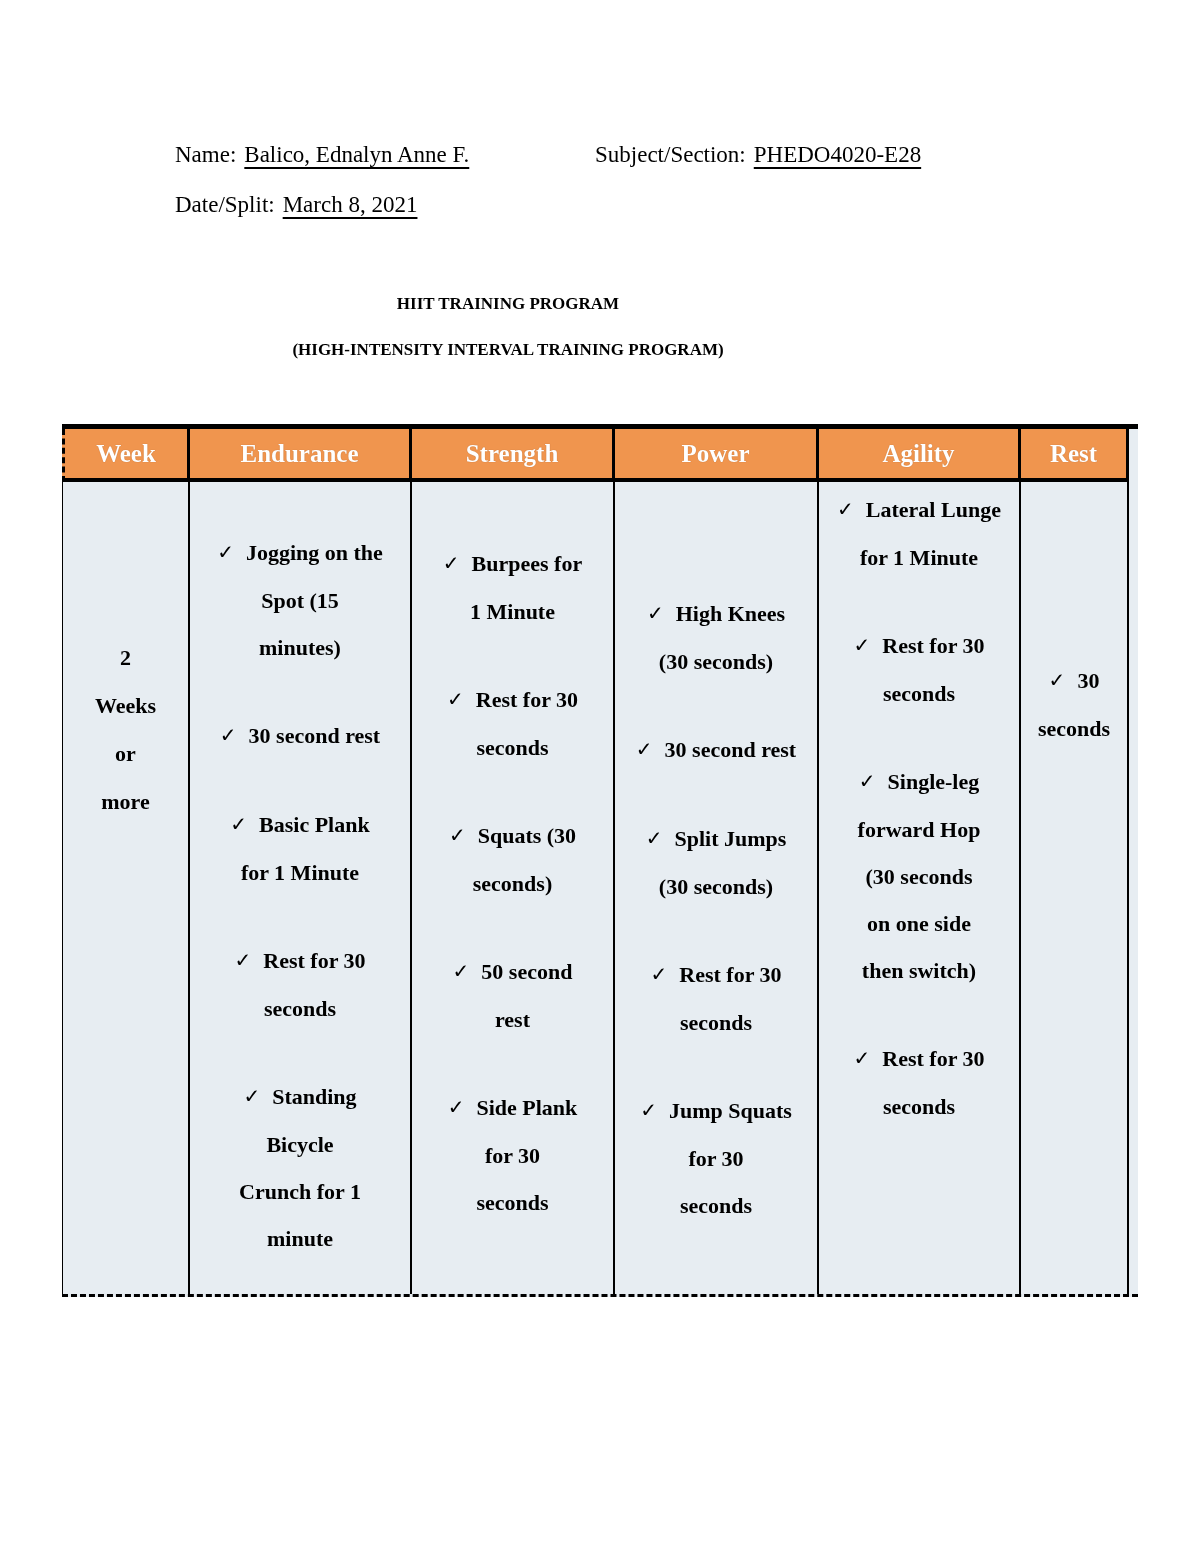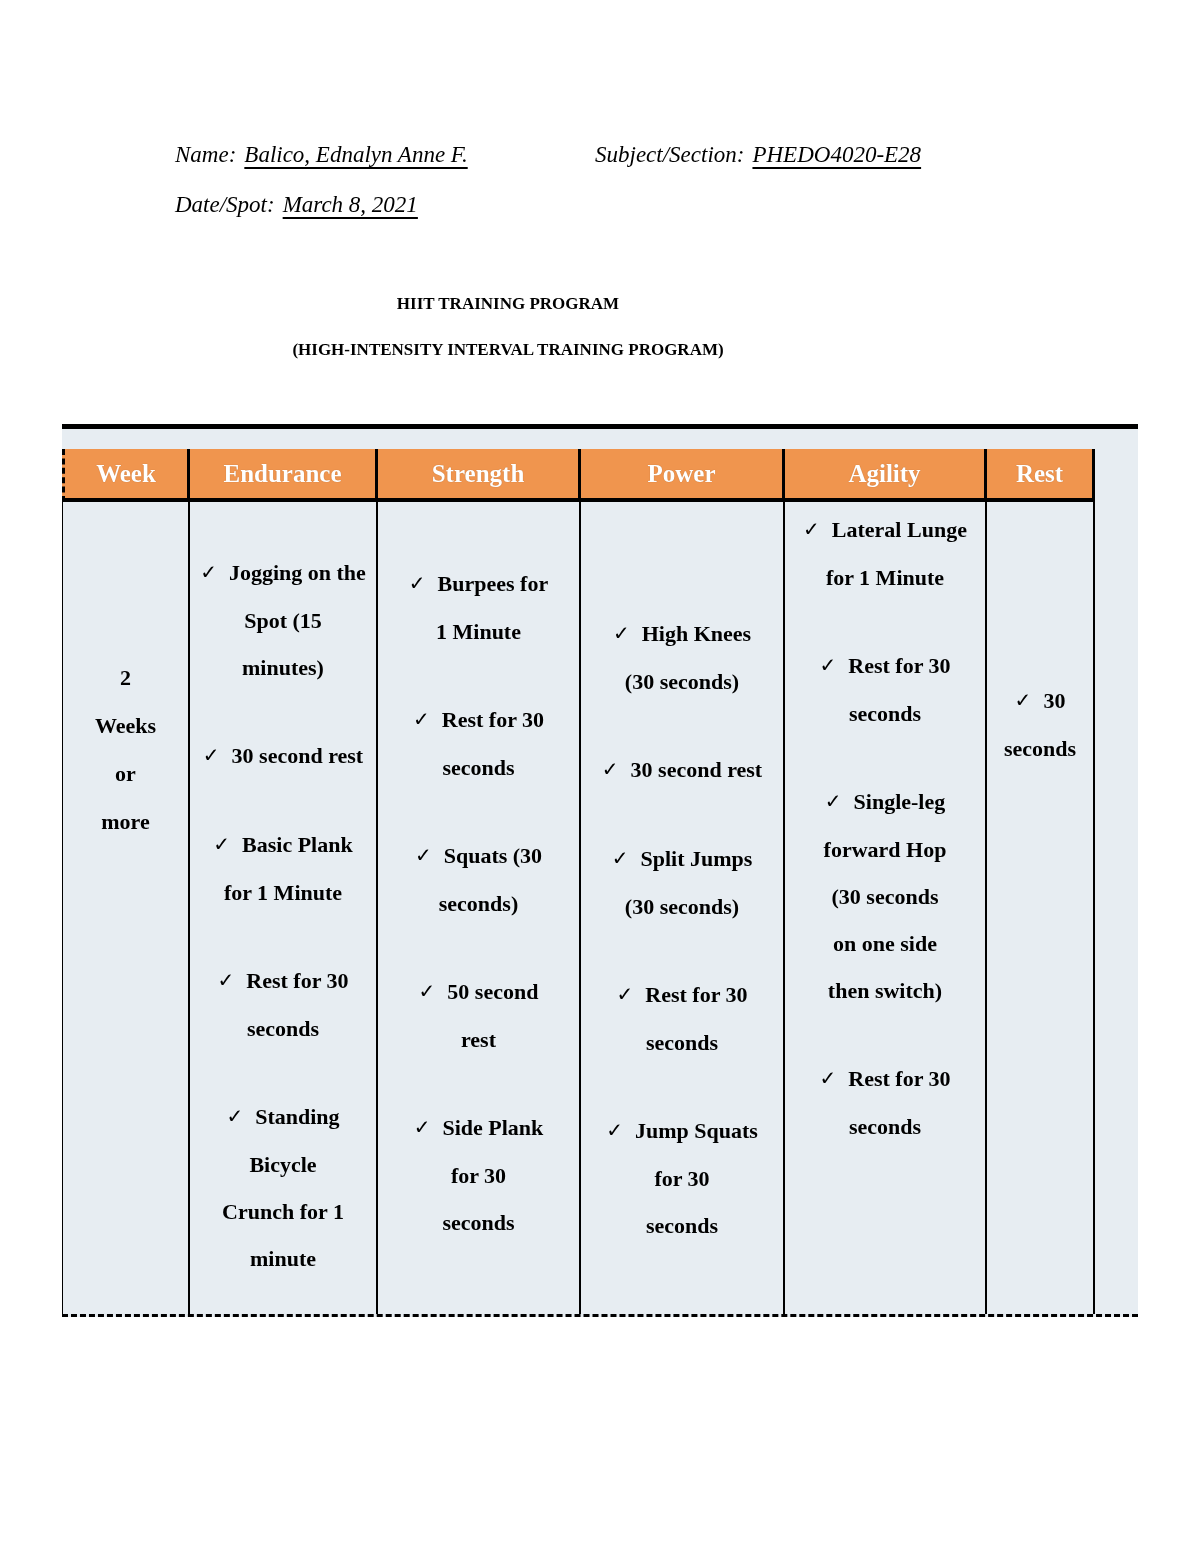--- a/index.html
+++ b/index.html
@@ -9,21 +9,20 @@
     position: relative;
     font-family: "Liberation Serif", "DejaVu Serif", serif;
     color: #000;
     overflow: hidden;
   }
 
   
   .meta {
     position: absolute; left: 175px; top: 139px; width: 990px;
     font-size: 23px;
-    font-style: italic;
   }
   .meta-line { display: flex; align-items: baseline; height: 32px; line-height: 32px; }
   .meta-line + .meta-line { margin-top: 18px; }
   .name-part { display: inline-block; width: 420px; }
   .uline {
     text-decoration: underline;
     text-decoration-thickness: 2px;
     text-underline-offset: 5px;
   }
   .lbl { margin-right: 8px; }
@@ -37,37 +36,36 @@
   
   .doc-table {
     position: absolute; left: 62px; top: 424px; width: 1076px;
     display: flex;
     border-top: 5px solid #000;
     border-bottom: 3px dashed #000;
     background: #e7edf2;
   }
   .col { display: flex; flex-direction: column; }
   .col-week      { width: 128px; }
-  .col-endurance { width: 188px; }
+  .col-endurance { width: 222px; }
   .col-strength  { width: 203px; }
   .col-power     { width: 204px; }
   .col-agility   { width: 202px; }
   .col-rest      { width: 108px; }
 
   .th {
     height: 53px;
     background: #f0954e;
     color: #ffffff;
     font-weight: bold;
     font-size: 25px;
     display: flex; align-items: center; justify-content: center;
     border-bottom: 4px solid #000;
     border-right: 3px solid #000;
     text-shadow: 0 0 1px rgba(60,30,0,.35);
-    margin-top: 20px;
   }
   .col-week .th { border-left: 3px dashed #000; }
   .col-rest .th { border-right: 3px solid #000; }
 
   .td {
     height: 812px;
     border-right: 2px solid #000;
     overflow: hidden;
     text-align: center;
     font-weight: bold;
@@ -103,21 +101,21 @@
 </style>
 </head>
 <body>
 
 <div class="meta">
   <div class="meta-line">
     <span class="name-part"><span class="lbl">Name:</span><span class="uline">Balico, Ednalyn Anne F.</span></span>
     <span><span class="lbl">Subject/Section:</span><span class="uline">PHEDO4020-E28</span></span>
   </div>
   <div class="meta-line">
-    <span><span class="lbl">Date/Spot:</span><span class="uline">March 8, 2021</span></span>
+    <span><span class="lbl">Date/Split:</span><span class="uline">March 8, 2021</span></span>
   </div>
 </div>
 
 <div class="title-block">
   <div>HIIT TRAINING PROGRAM</div>
   <div>(HIGH-INTENSITY INTERVAL TRAINING PROGRAM)</div>
 </div>
 
 <div class="doc-table" id="training-table">
     <div class="col col-week">

